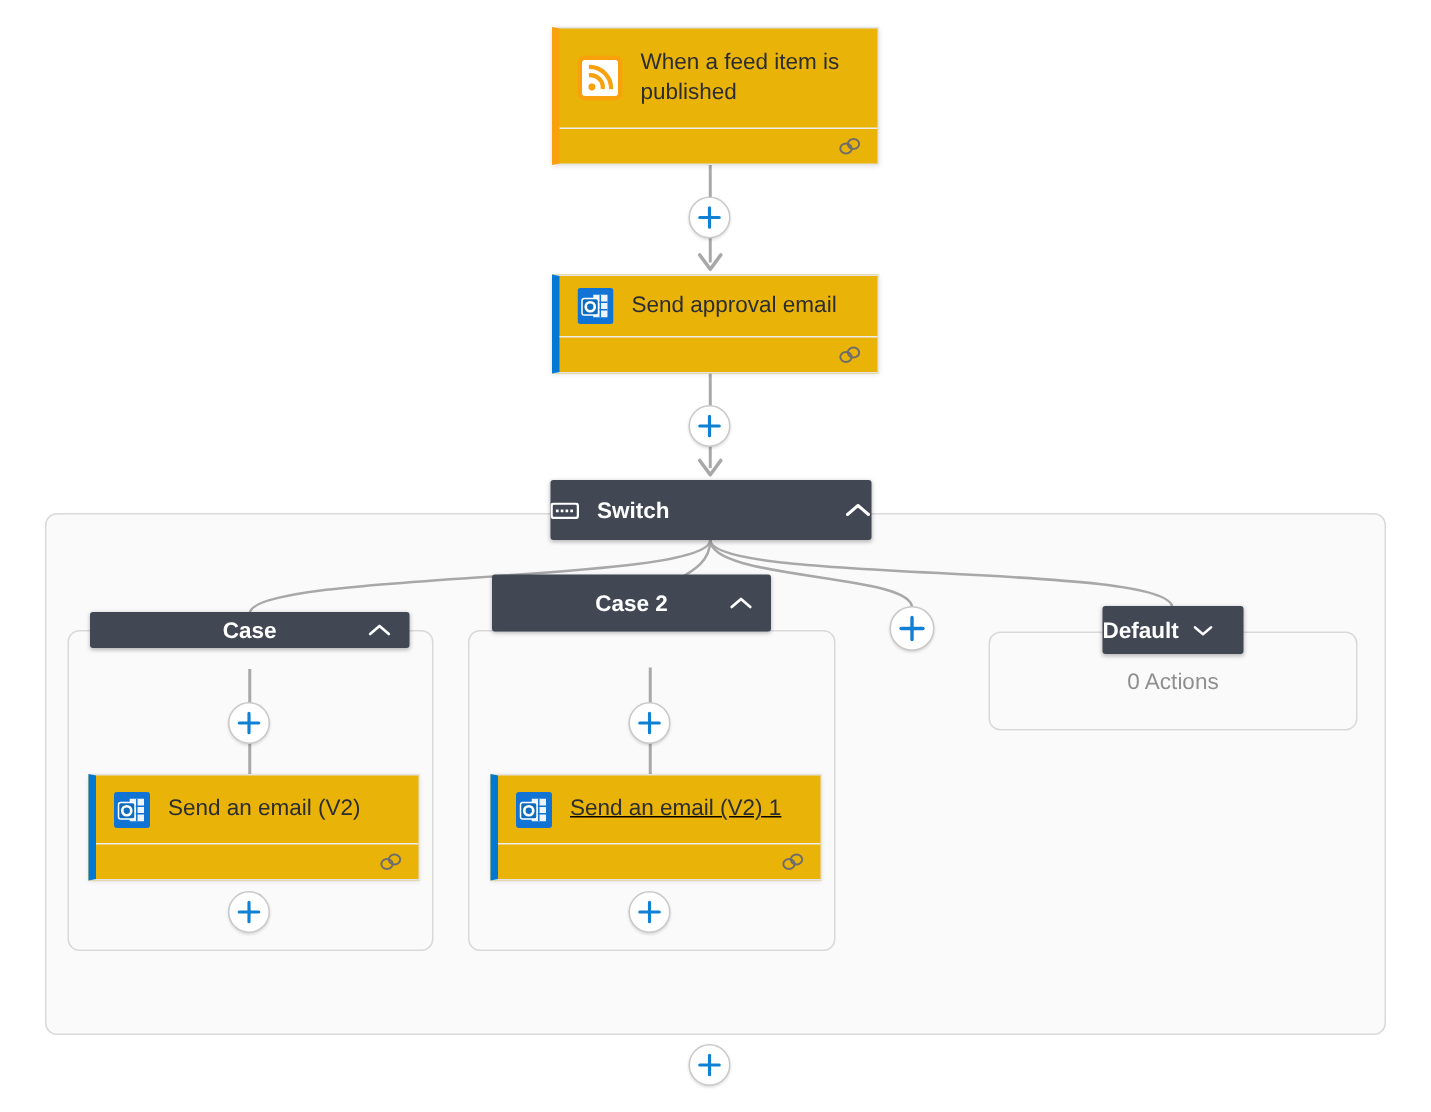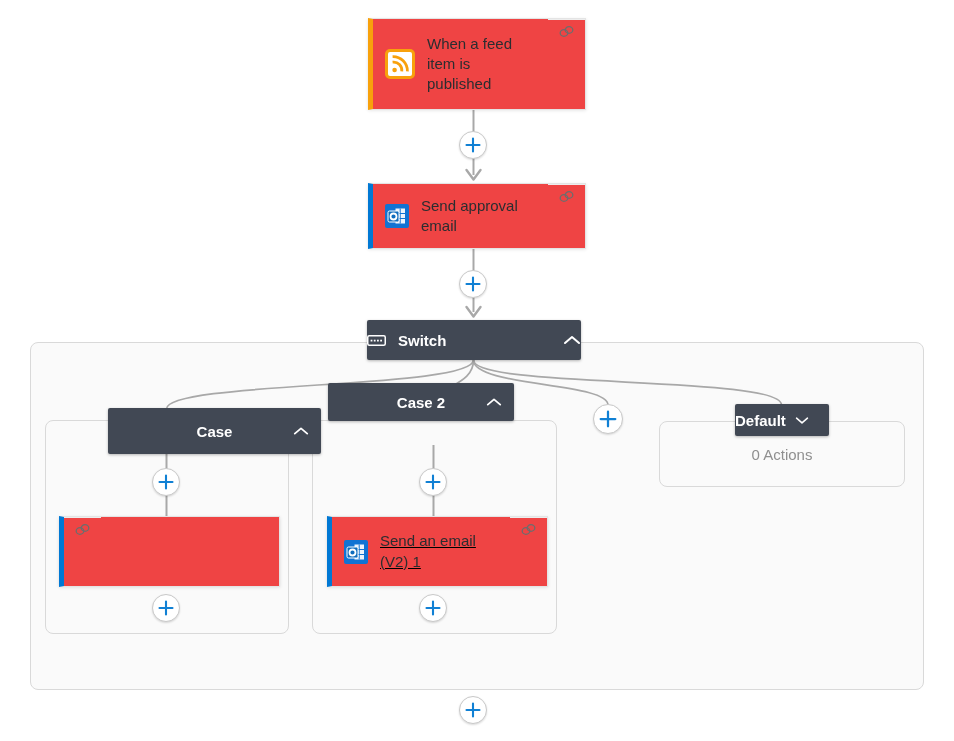--- a/index.html
+++ b/index.html
@@ -18,23 +18,23 @@
   #default-scope  { left:659px; top:421px; width:244px; height:64px; background:transparent; }
   .empty-actions {
     position:absolute; left:0; right:0; top:0; bottom:0;
     display:flex; align-items:center; justify-content:center;
     color:#8f8f8f; font-size:15px;
   }
   
   #wires { position:absolute; left:0; top:0; z-index:1; pointer-events:none; }
   
   .card {
-    position:absolute; background:#ef4444; border:1px solid #e4e4e4;
+    position:absolute; background:#eab308; border:1px solid #e4e4e4;
     box-shadow:0 1.2px 3.6px rgba(0,0,0,.12), 0 .3px .9px rgba(0,0,0,.08);
-    display:flex; flex-direction:row; z-index:2; cursor:pointer;
+    display:flex; flex-direction:column; z-index:2; cursor:pointer;
   }
   .card.accent-orange { border-left:5px solid #f8a10c; }
   .card.accent-blue   { border-left:5px solid #0078d4; }
   #trigger-card  { left:368px; top:18px;  width:212px; height:90px; }
   #approval-card { left:368px; top:183px; width:212px; height:64px;justify-content:center; }
   #email1-card   { left:59px;  top:516px; width:215px; height:69px; }
   #email2-card   { left:327px; top:516px; width:215px; height:69px;text-decoration:underline; }
   .card-title {
     flex:1; display:flex; align-items:center; gap:12px;
     padding:0 12px; font-size:15px; color:#2b2d30; line-height:1.35;
@@ -46,21 +46,21 @@
   
   .scope-header {
     position:absolute; background:#414854; color:#fff; font-weight:bold;
     font-size:15px; display:flex; align-items:center; border-radius:2px;
     box-shadow:0 1px 3px rgba(0,0,0,.28); z-index:2; cursor:pointer;
   }
   #switch-header { left:367px; top:320px; width:214px; height:40px; padding:0 0; box-sizing:border-box; }
   #switch-header .label { margin-left:12px; }
   #switch-header .chev { margin-left:auto; }
   .case-header { justify-content:center; }
-  #case1-header { left:60px;  top:408px; width:213px; height:46px;margin-left:48px; }
+  #case1-header { left:60px;  top:408px; width:213px; height:24px; }
   #case2-header { left:328px; top:383px; width:186px; height:38px; }
   .case-header .chev { position:absolute; right:12px; top:50%; transform:translateY(-50%); }
   #default-header { left:735px; top:404px; width:94px; height:32px; gap:9px; }
   
   .plus {
     position:absolute; width:28px; height:28px; border-radius:50%;
     background:#fff; border:1px solid #c9c9c9;
     box-shadow:0 1px 2px rgba(0,0,0,.14);
     display:flex; align-items:center; justify-content:center;
     z-index:3; cursor:pointer; box-sizing:border-box;
@@ -191,41 +191,53 @@
   <div id="default-header" class="scope-header">
     <span>Default</span>
     <span class="icon-box">
       <svg width="14" height="9" viewBox="0 0 18 10">
         <polyline points="2,2 9,8 16,2" stroke="#fff" stroke-width="2" fill="none" stroke-linecap="round" stroke-linejoin="round"></polyline>
       </svg>
     </span>
   </div>
 
   <div id="email1-card" class="card accent-blue">
-    <div class="card-footer">
-      <span class="icon-box">
-        <svg width="17" height="13" viewBox="0 0 17 13">
-          <ellipse cx="6" cy="8" rx="3.8" ry="3.3" stroke="#6d6d6d" stroke-width="1.3" fill="none"></ellipse>
-          <ellipse cx="11" cy="5" rx="3.8" ry="3.3" stroke="#6d6d6d" stroke-width="1.3" fill="none"></ellipse>
-        </svg>
-      </span>
-    </div>
-  </div>
-
-  <div id="email2-card" class="card accent-blue">
     <div class="card-title">
       <span class="icon-box">
         <svg width="24" height="24" viewBox="0 0 24 24">
           <rect x="0" y="0" width="24" height="24" rx="2" fill="#1173d3"></rect>
           <rect x="10.5" y="4.5" width="9.5" height="15" fill="#ffffff" opacity="0.92"></rect>
           <path d="M15.2,4.5 V19.5 M10.5,9.5 H20 M10.5,14.5 H20" stroke="#1173d3" stroke-width="1"></path>
           <rect x="3" y="7" width="11" height="11" rx="1.5" fill="#0f6cbd" stroke="#ffffff" stroke-width="1"></rect>
           <circle cx="8.5" cy="12.5" r="3" stroke="#ffffff" stroke-width="1.8" fill="none"></circle>
         </svg>
       </span>
+      <span>Send an email (V2)</span>
+    </div>
+    <div class="card-footer">
+      <span class="icon-box">
+        <svg width="17" height="13" viewBox="0 0 17 13">
+          <ellipse cx="6" cy="8" rx="3.8" ry="3.3" stroke="#6d6d6d" stroke-width="1.3" fill="none"></ellipse>
+          <ellipse cx="11" cy="5" rx="3.8" ry="3.3" stroke="#6d6d6d" stroke-width="1.3" fill="none"></ellipse>
+        </svg>
+      </span>
+    </div>
+  </div>
+
+  <div id="email2-card" class="card accent-blue">
+    <div class="card-title">
+      <span class="icon-box">
+        <svg width="24" height="24" viewBox="0 0 24 24">
+          <rect x="0" y="0" width="24" height="24" rx="2" fill="#1173d3"></rect>
+          <rect x="10.5" y="4.5" width="9.5" height="15" fill="#ffffff" opacity="0.92"></rect>
+          <path d="M15.2,4.5 V19.5 M10.5,9.5 H20 M10.5,14.5 H20" stroke="#1173d3" stroke-width="1"></path>
+          <rect x="3" y="7" width="11" height="11" rx="1.5" fill="#0f6cbd" stroke="#ffffff" stroke-width="1"></rect>
+          <circle cx="8.5" cy="12.5" r="3" stroke="#ffffff" stroke-width="1.8" fill="none"></circle>
+        </svg>
+      </span>
       <span>Send an email (V2) 1</span>
     </div>
     <div class="card-footer">
       <span class="icon-box">
         <svg width="17" height="13" viewBox="0 0 17 13">
           <ellipse cx="6" cy="8" rx="3.8" ry="3.3" stroke="#6d6d6d" stroke-width="1.3" fill="none"></ellipse>
           <ellipse cx="11" cy="5" rx="3.8" ry="3.3" stroke="#6d6d6d" stroke-width="1.3" fill="none"></ellipse>
         </svg>
       </span>
     </div>

